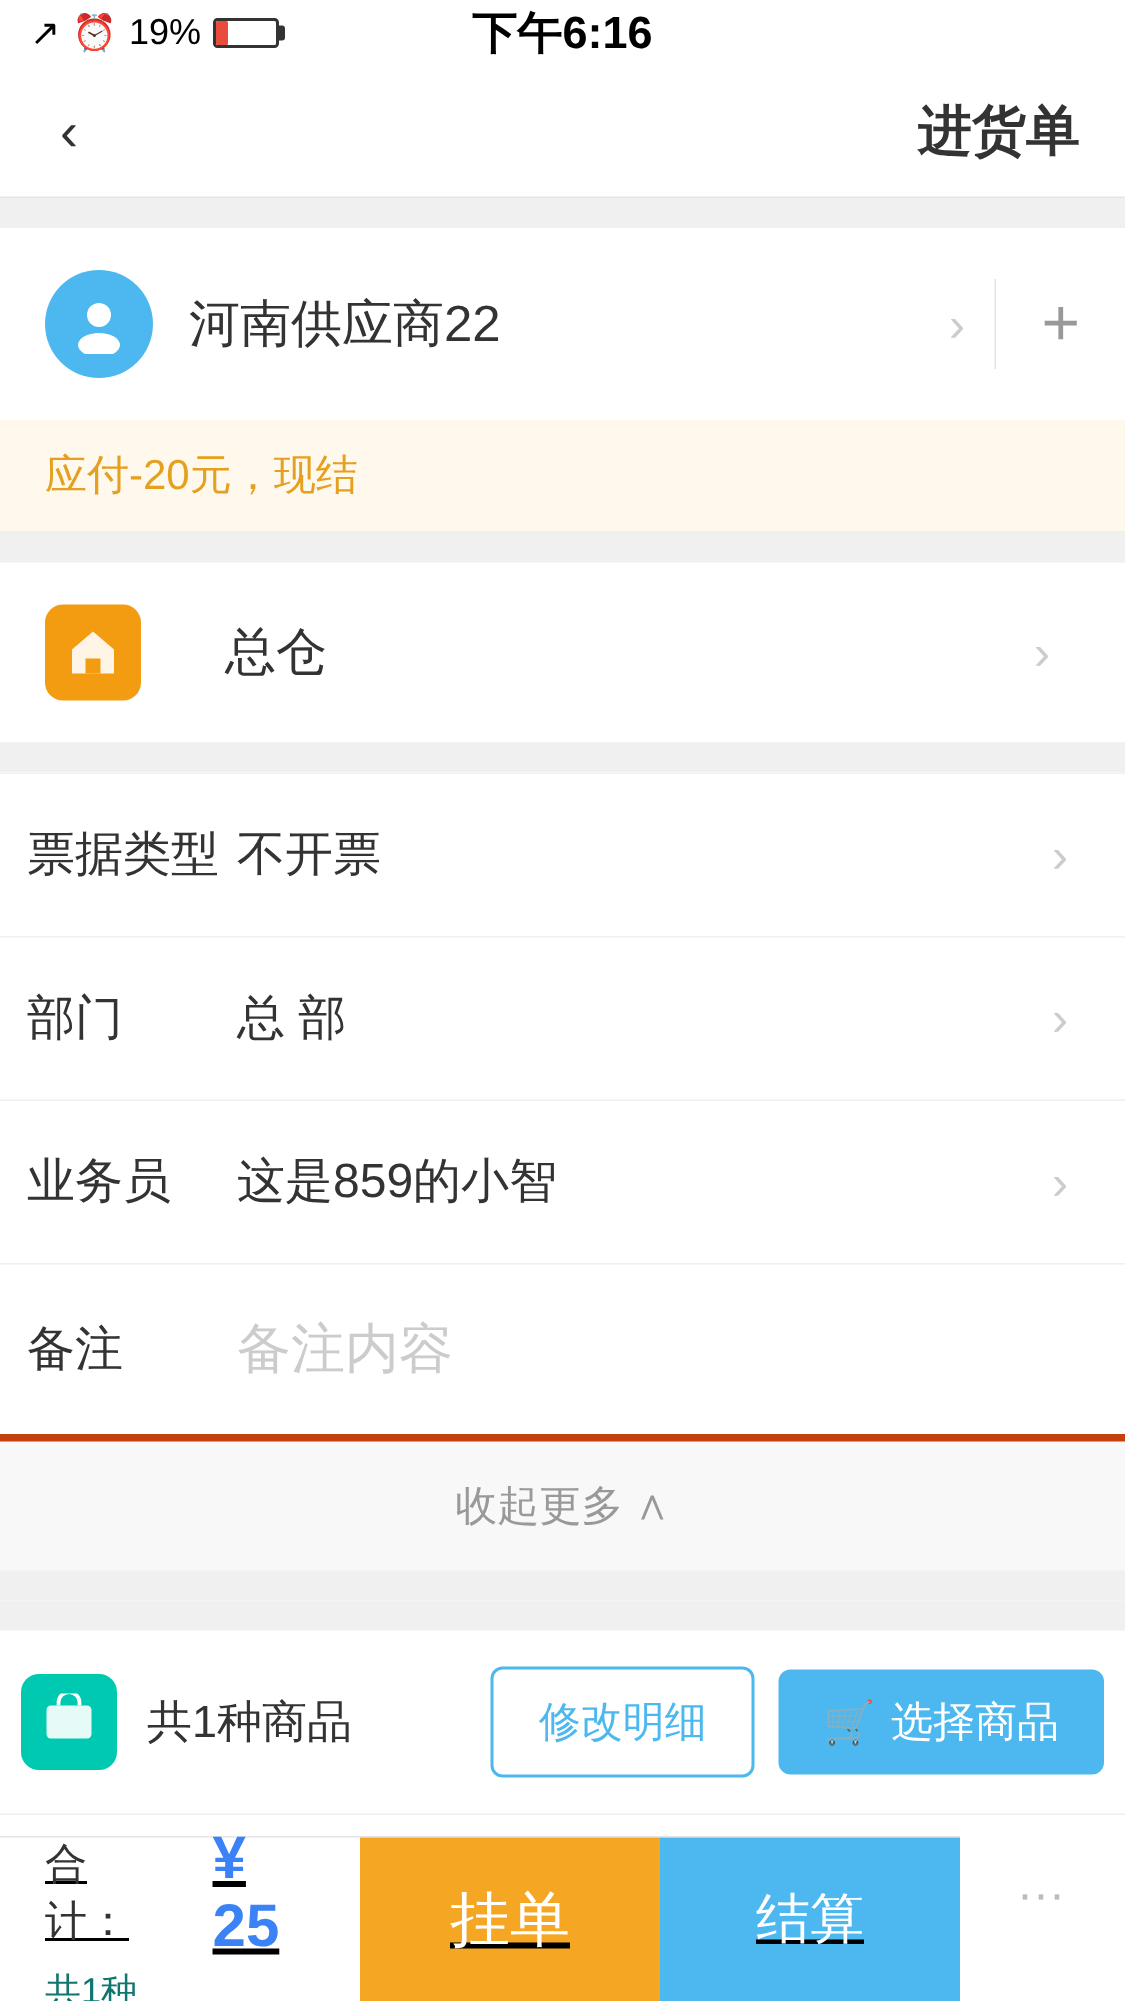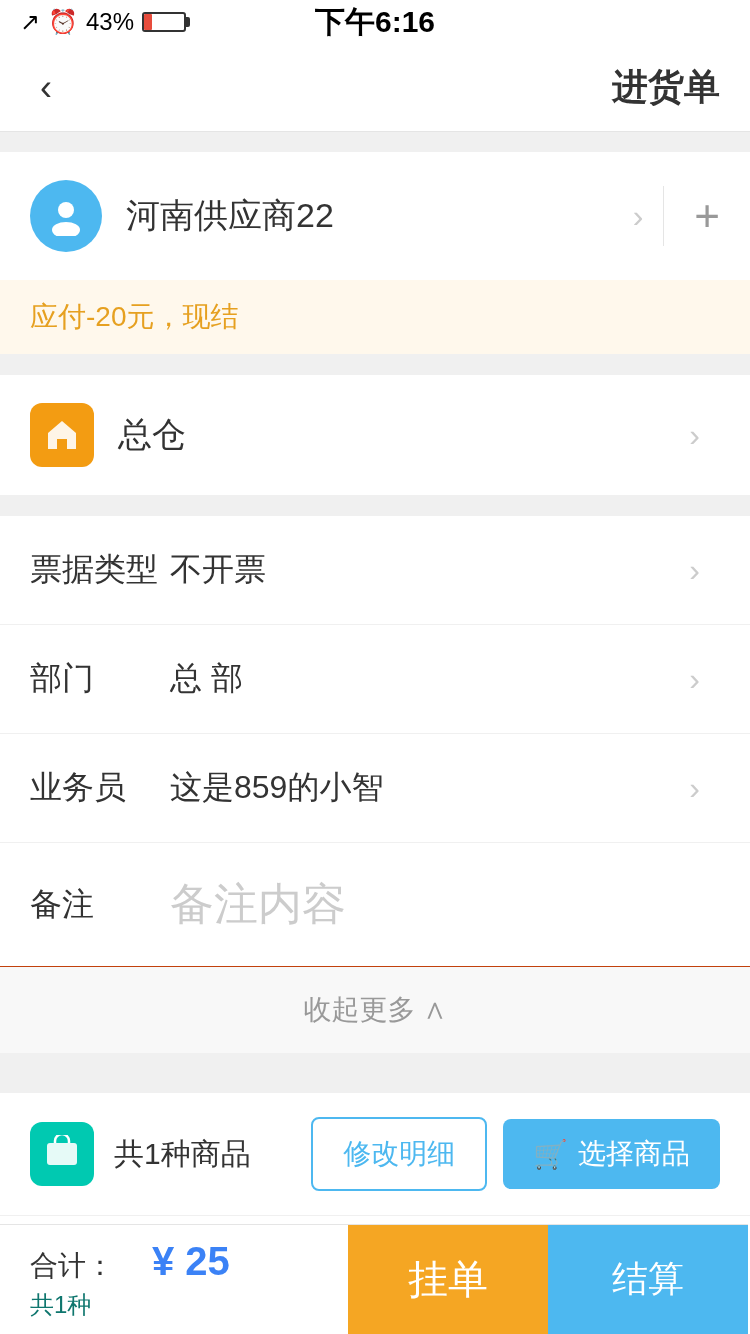--- a/index.html
+++ b/index.html
@@ -120,64 +120,65 @@
     }
     .warehouse-icon {
       width: 64px; height: 64px; border-radius: 12px; background: #f39c12;
       display: flex; align-items: center; justify-content: center;
       margin-right: 24px; font-size: 32px; color: #fff; flex-shrink: 0;
     }
     .warehouse-name {
       flex: 1;
       font-size: 34px;
       color: #333;
+      margin-left: 32px;
     }
 
     
     .form-row {
       display: flex;
       align-items: center;
-      padding: 32px 30px;
+      padding: 32px 18px;
       background: #fff;
       border-top: 1px solid #f0f0f0;
       cursor: pointer;
     }
     .form-label {
       font-size: 32px;
       color: #333;
       width: 140px;
       flex-shrink: 0;
     }
     .form-value {
       flex: 1;
       font-size: 32px;
       color: #333;
     }
     .form-placeholder {
       flex: 1;
-      font-size: 44px;
+      font-size: 36px;
       color: #ccc;
     }
 
     
     .collapse-bar {
       background: #f8f8f8;
       padding: 24px 30px;
       text-align: center;
       font-size: 28px;
       color: #999;
-      border-top: 1px solid #c2410c;
+      border-top: 5px solid #c2410c;
     }
 
     
     .product-header {
       background: #fff;
       display: flex;
       align-items: center;
-      padding: 24px 30px;
+      padding: 24px 14px;
       border-top: 20px solid #f0f0f0;
     }
     .product-icon {
       width: 64px; height: 64px; border-radius: 12px; background: #00c9b1;
       display: flex; align-items: center; justify-content: center;
       font-size: 30px; color: #fff; flex-shrink: 0; margin-right: 20px;
     }
     .product-count {
       flex: 1;
       font-size: 30px;
@@ -240,26 +241,27 @@
       font-size: 32px;
       padding: 10px;
       cursor: pointer;
     }
 
     
     .bottom-bar {
       position: fixed;
       bottom: 0;
       left: 0;
-      width: 748px;
+      width: 640px;
       height: 110px;
       display: flex;
       align-items: stretch;
       background: #fff;
       border-top: 1px solid #e5e5e5;
+      text-decoration: underline;
     }
     .total-section {
       flex: 1;
       display: flex;
       flex-direction: column;
       justify-content: center;
       padding: 0 30px;
     }
     .total-label { font-size: 28px; color: #333; display: flex; align-items: baseline; gap: 10px; }
     .total-amount { font-size: 40px; font-weight: 600; color: #3b82f6; margin-left: 28px; }
@@ -286,21 +288,21 @@
     }
   </style>
 </head>
 <body>
 
 <div class="status-bar">
   <div class="status-center">下午6:16</div>
   <div class="status-right">
     <span>↗</span>
     <span>⏰</span>
-    <span>43%</span>
+    <span>19%</span>
     <div class="battery-icon">
       <div class="battery-fill"></div>
     </div>
   </div>
 </div>
 
 <div class="nav-bar card">
   <span class="nav-back">‹</span>
   <span class="nav-title">进货单</span>
 </div>

